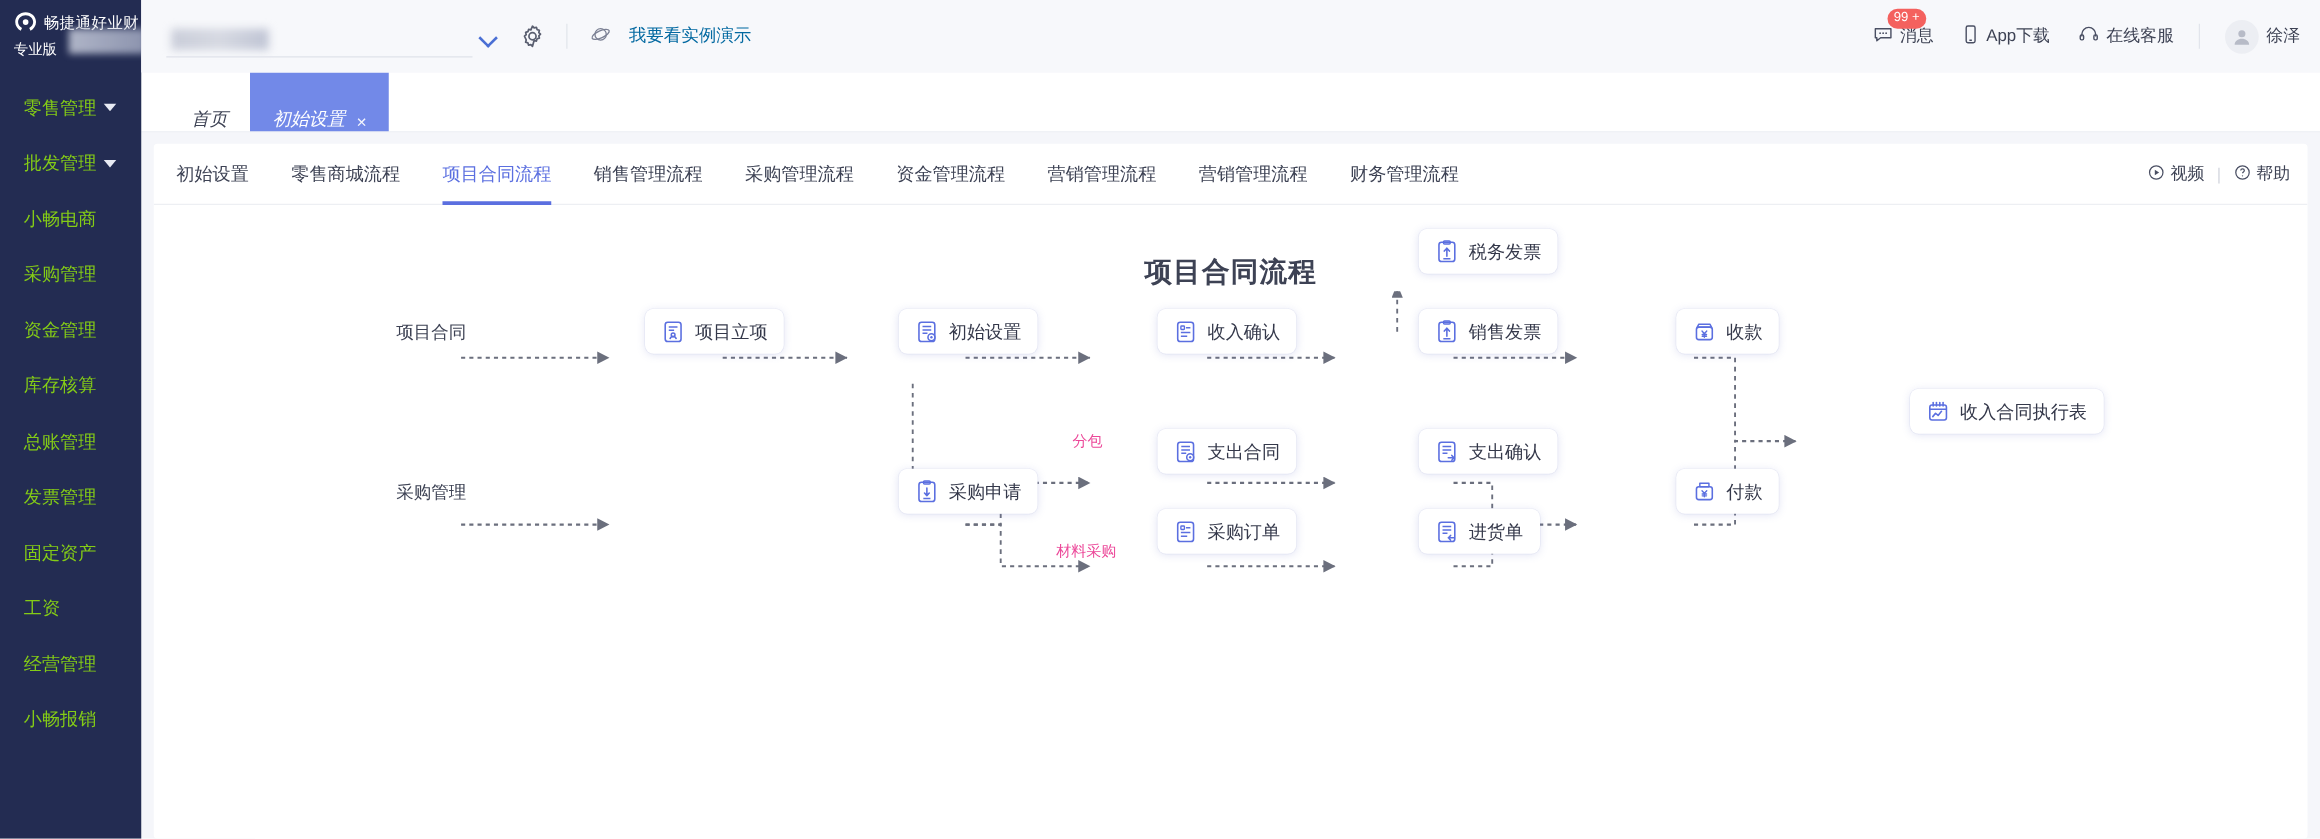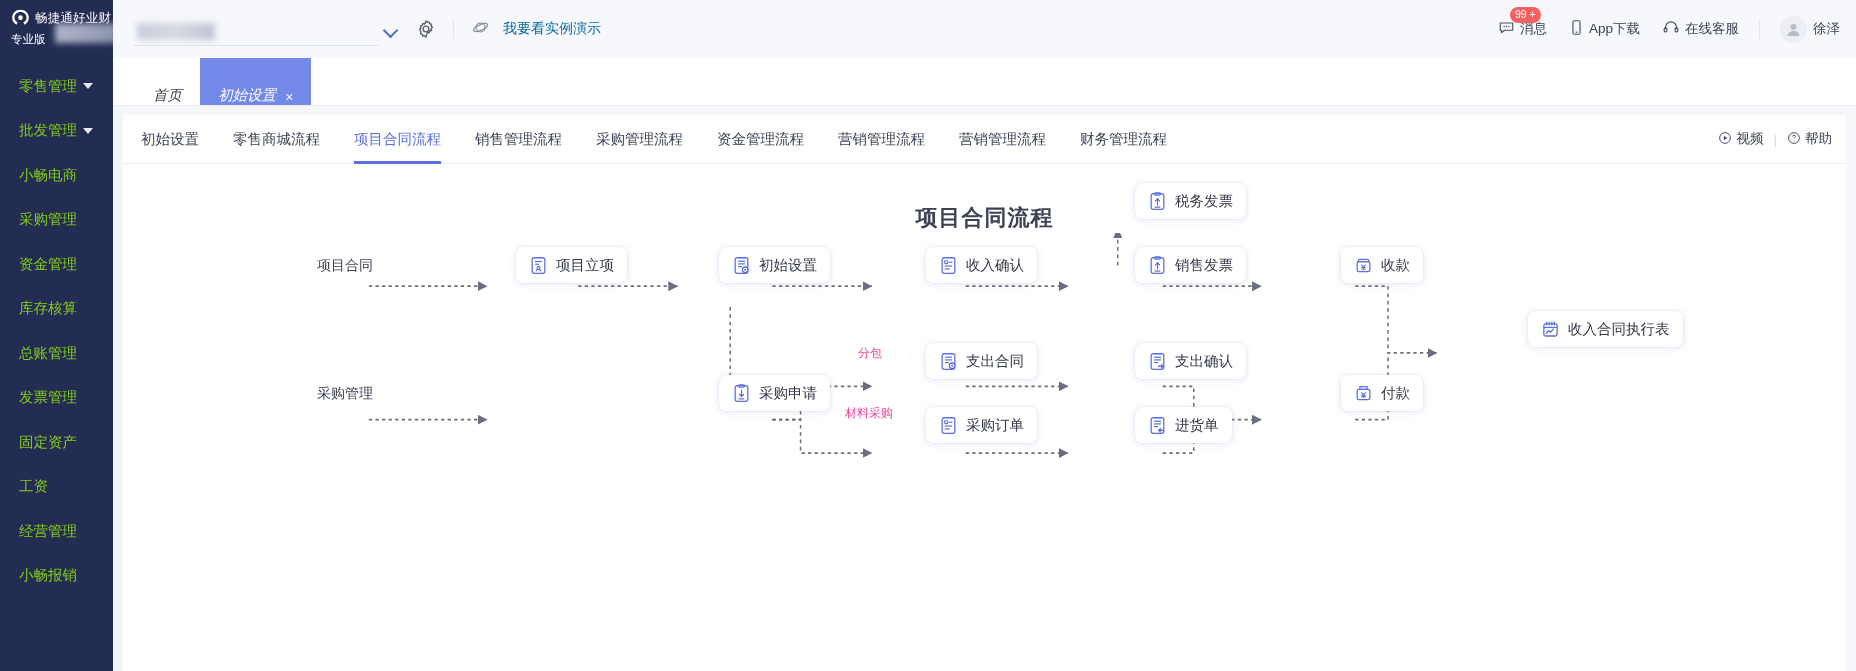--- a/index.html
+++ b/index.html
@@ -417,21 +417,21 @@
 
             <path d="M1313,179 L1348,179 L1348,115" fill="none" marker-end="none"></path>
           </g>
         </svg>
         <div id="lane-labels">
             <div class="lane-label" style="left: 194px; top: 24px;">项目合同</div>
             <div class="lane-label" style="left: 194px; top: 152px;">采购管理</div>
           </div>
         <div id="edge-labels">
             <div class="edge-label" style="left: 735px; top: 112px;">分包</div>
-            <div class="edge-label" style="left: 722px; top: 172px;">材料采购</div>
+            <div class="edge-label" style="left: 722px; top: 200px;">材料采购</div>
           </div>
         <div id="flow-nodes">
             <div class="node" style="left: 393px; top: 14px;">
               <span class="nicon">
                 <svg width="19" height="19" viewBox="0 0 24 24">
                   <rect x="4" y="2.2" width="16" height="19.6" rx="2.6" fill="none" stroke="#5b6fe0" stroke-width="1.6"></rect>
                   <line x1="7.6" y1="7" x2="16.4" y2="7" stroke="#5b6fe0" stroke-width="1.5"></line>
                <line x1="7.6" y1="10.4" x2="13" y2="10.4" stroke="#5b6fe0" stroke-width="1.5"></line>
                <circle cx="12" cy="15" r="1.9" fill="none" stroke="#5b6fe0" stroke-width="1.5"></circle>
                <path d="M8.8 19.4c.4-1.8 1.7-2.7 3.2-2.7s2.8.9 3.2 2.7" fill="none" stroke="#5b6fe0" stroke-width="1.5"></path>

